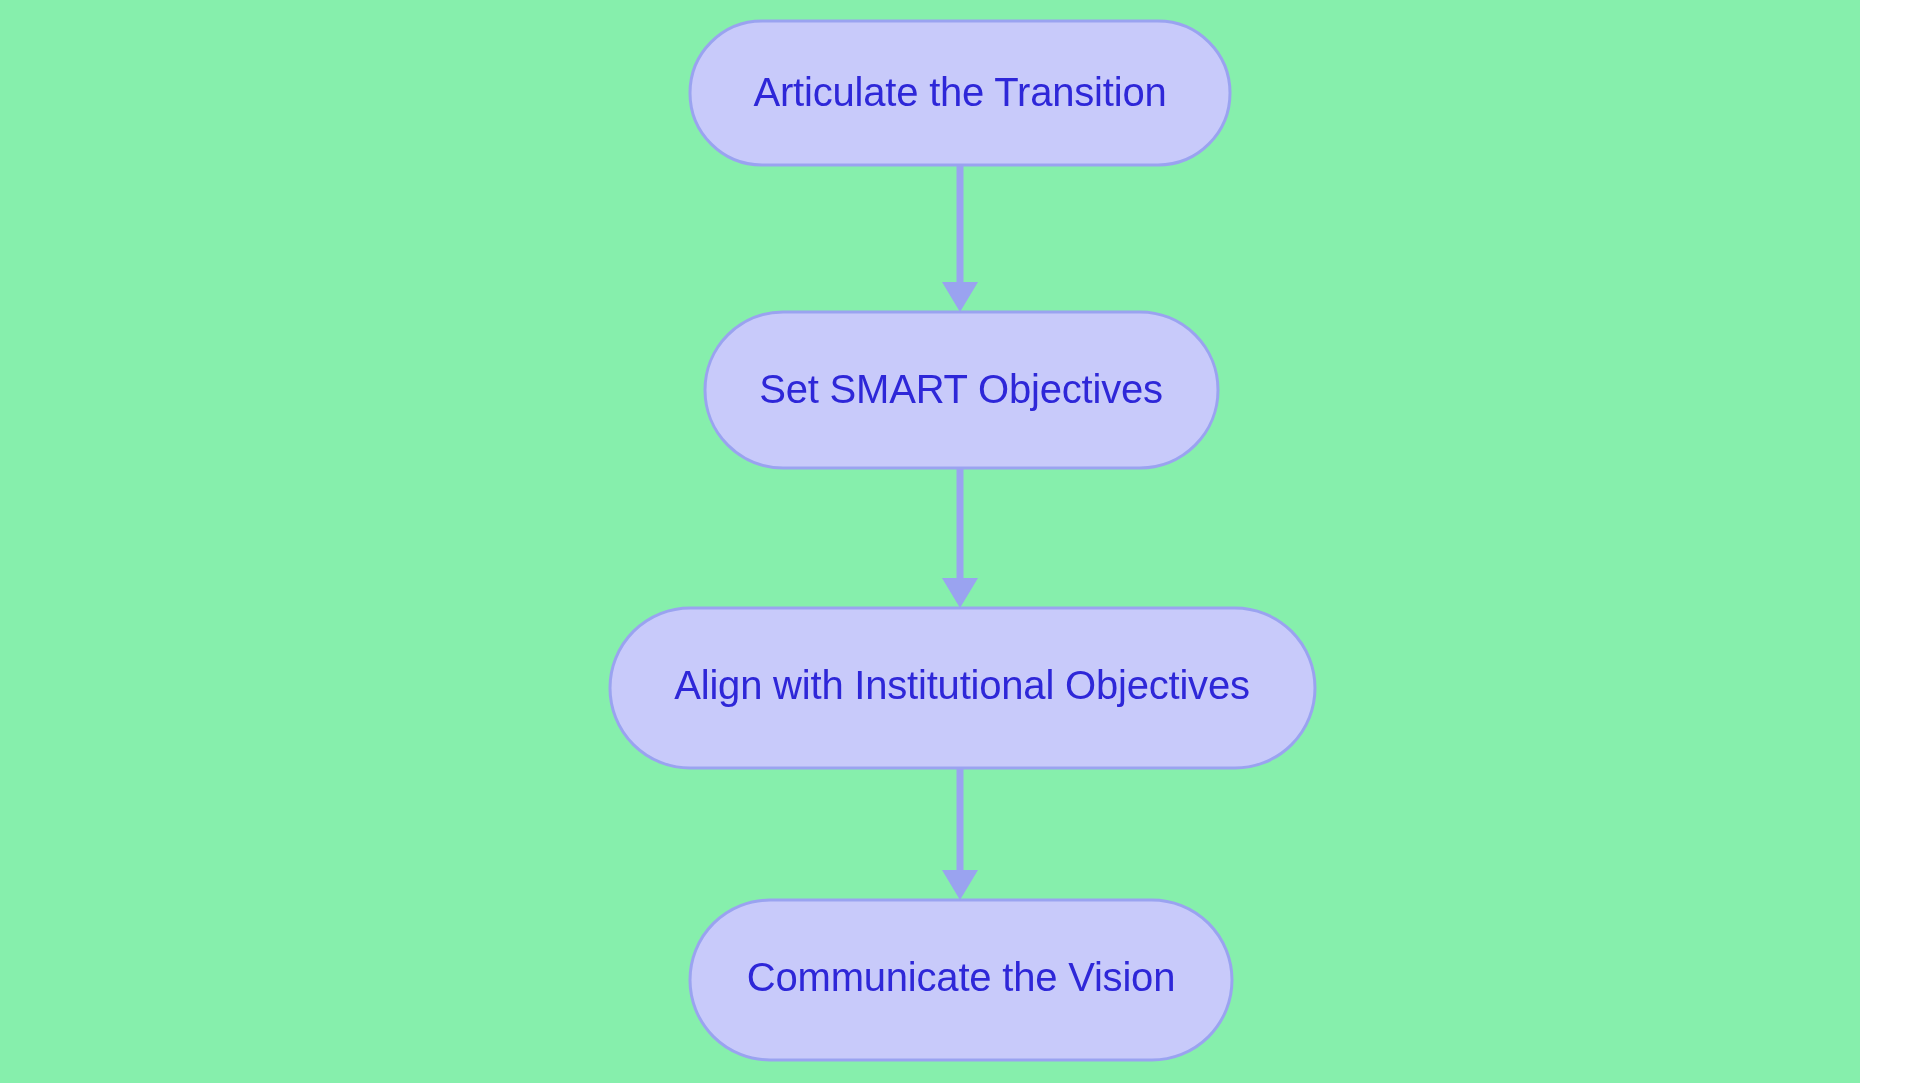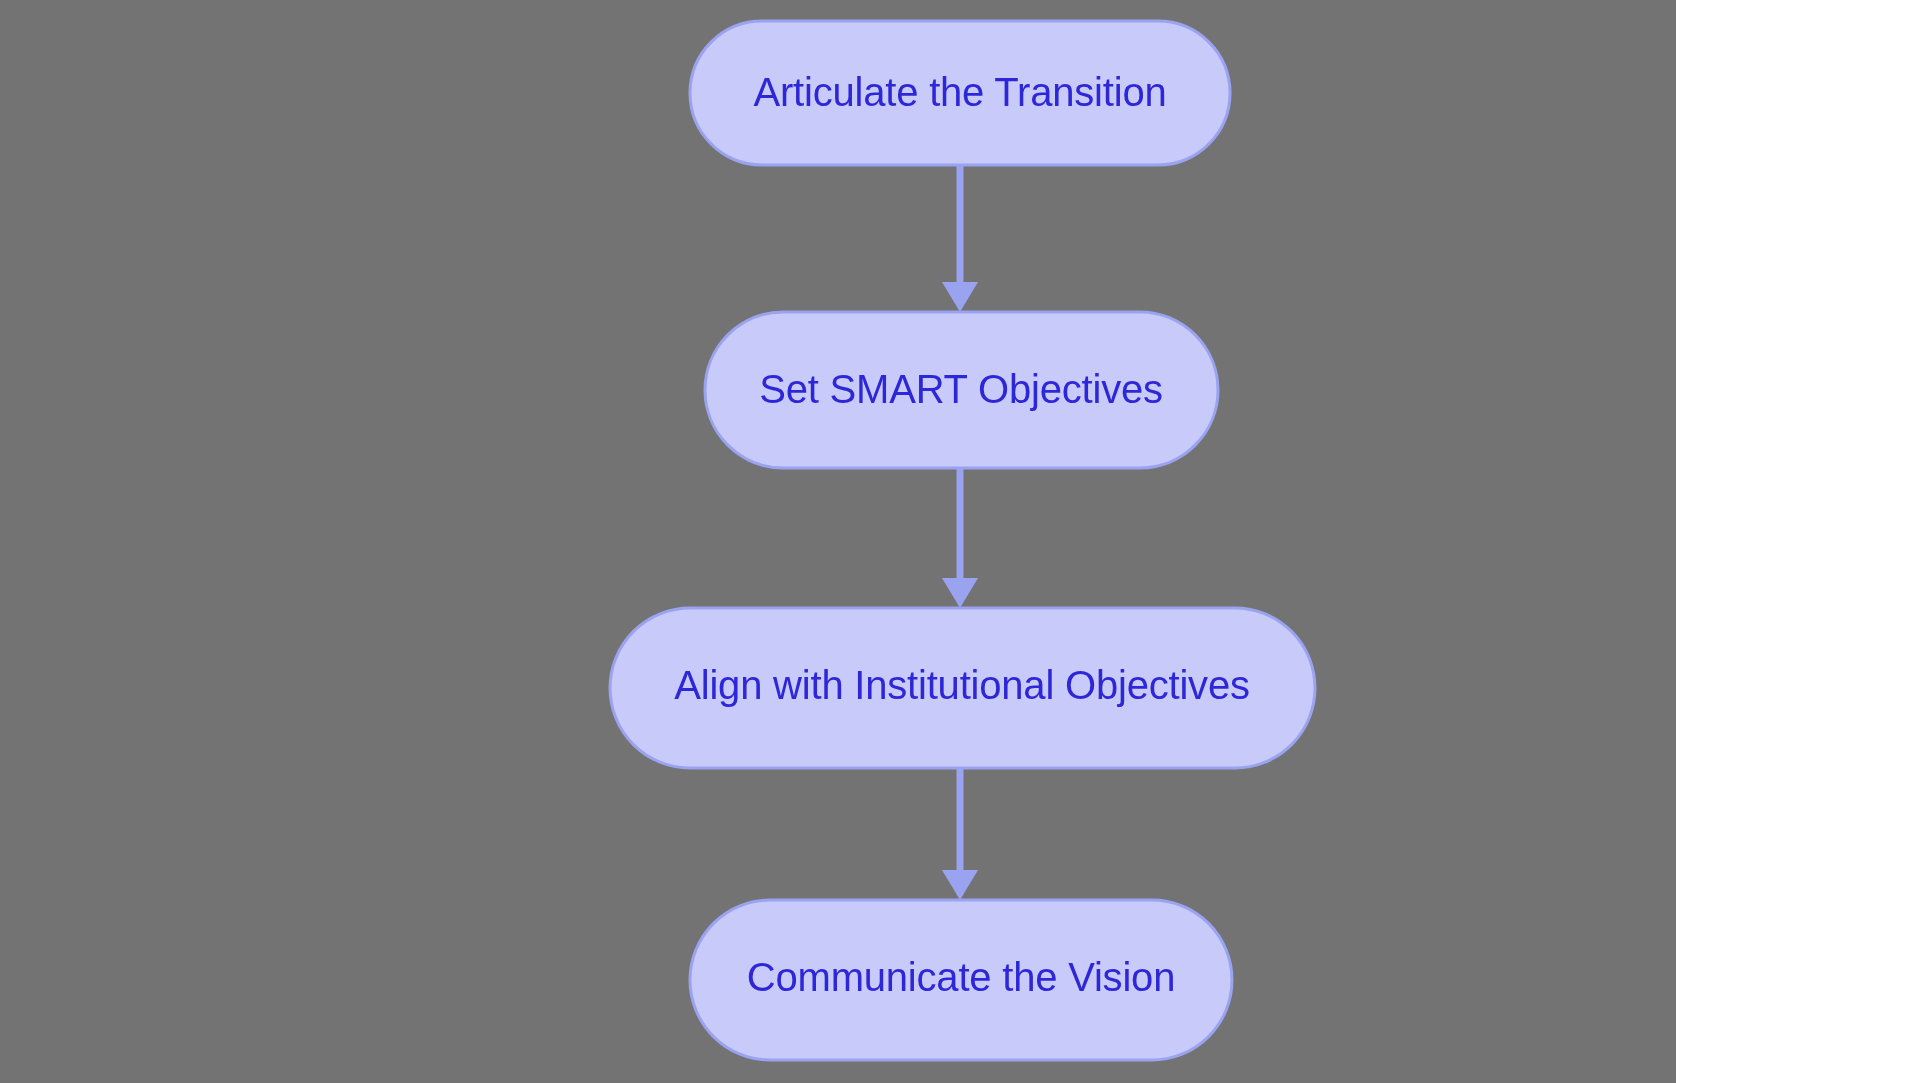--- a/index.html
+++ b/index.html
@@ -9,23 +9,23 @@
     background: #ffffff;
   }
   body {
     width: 1920px;
     height: 1083px;
     font-family: "Liberation Sans", sans-serif;
     overflow: hidden;
   }
   #flow-root {
     position: relative;
-    width: 1676px;
+    width: 1860px;
     height: 1083px;
-    background: #737373;
+    background: #86efac;
   }
   #flow-svg {
     position: absolute;
     top: 0;
     left: 0;
     width: 1920px;
     height: 1083px;
     display: block;
   }
   .node-shape {

